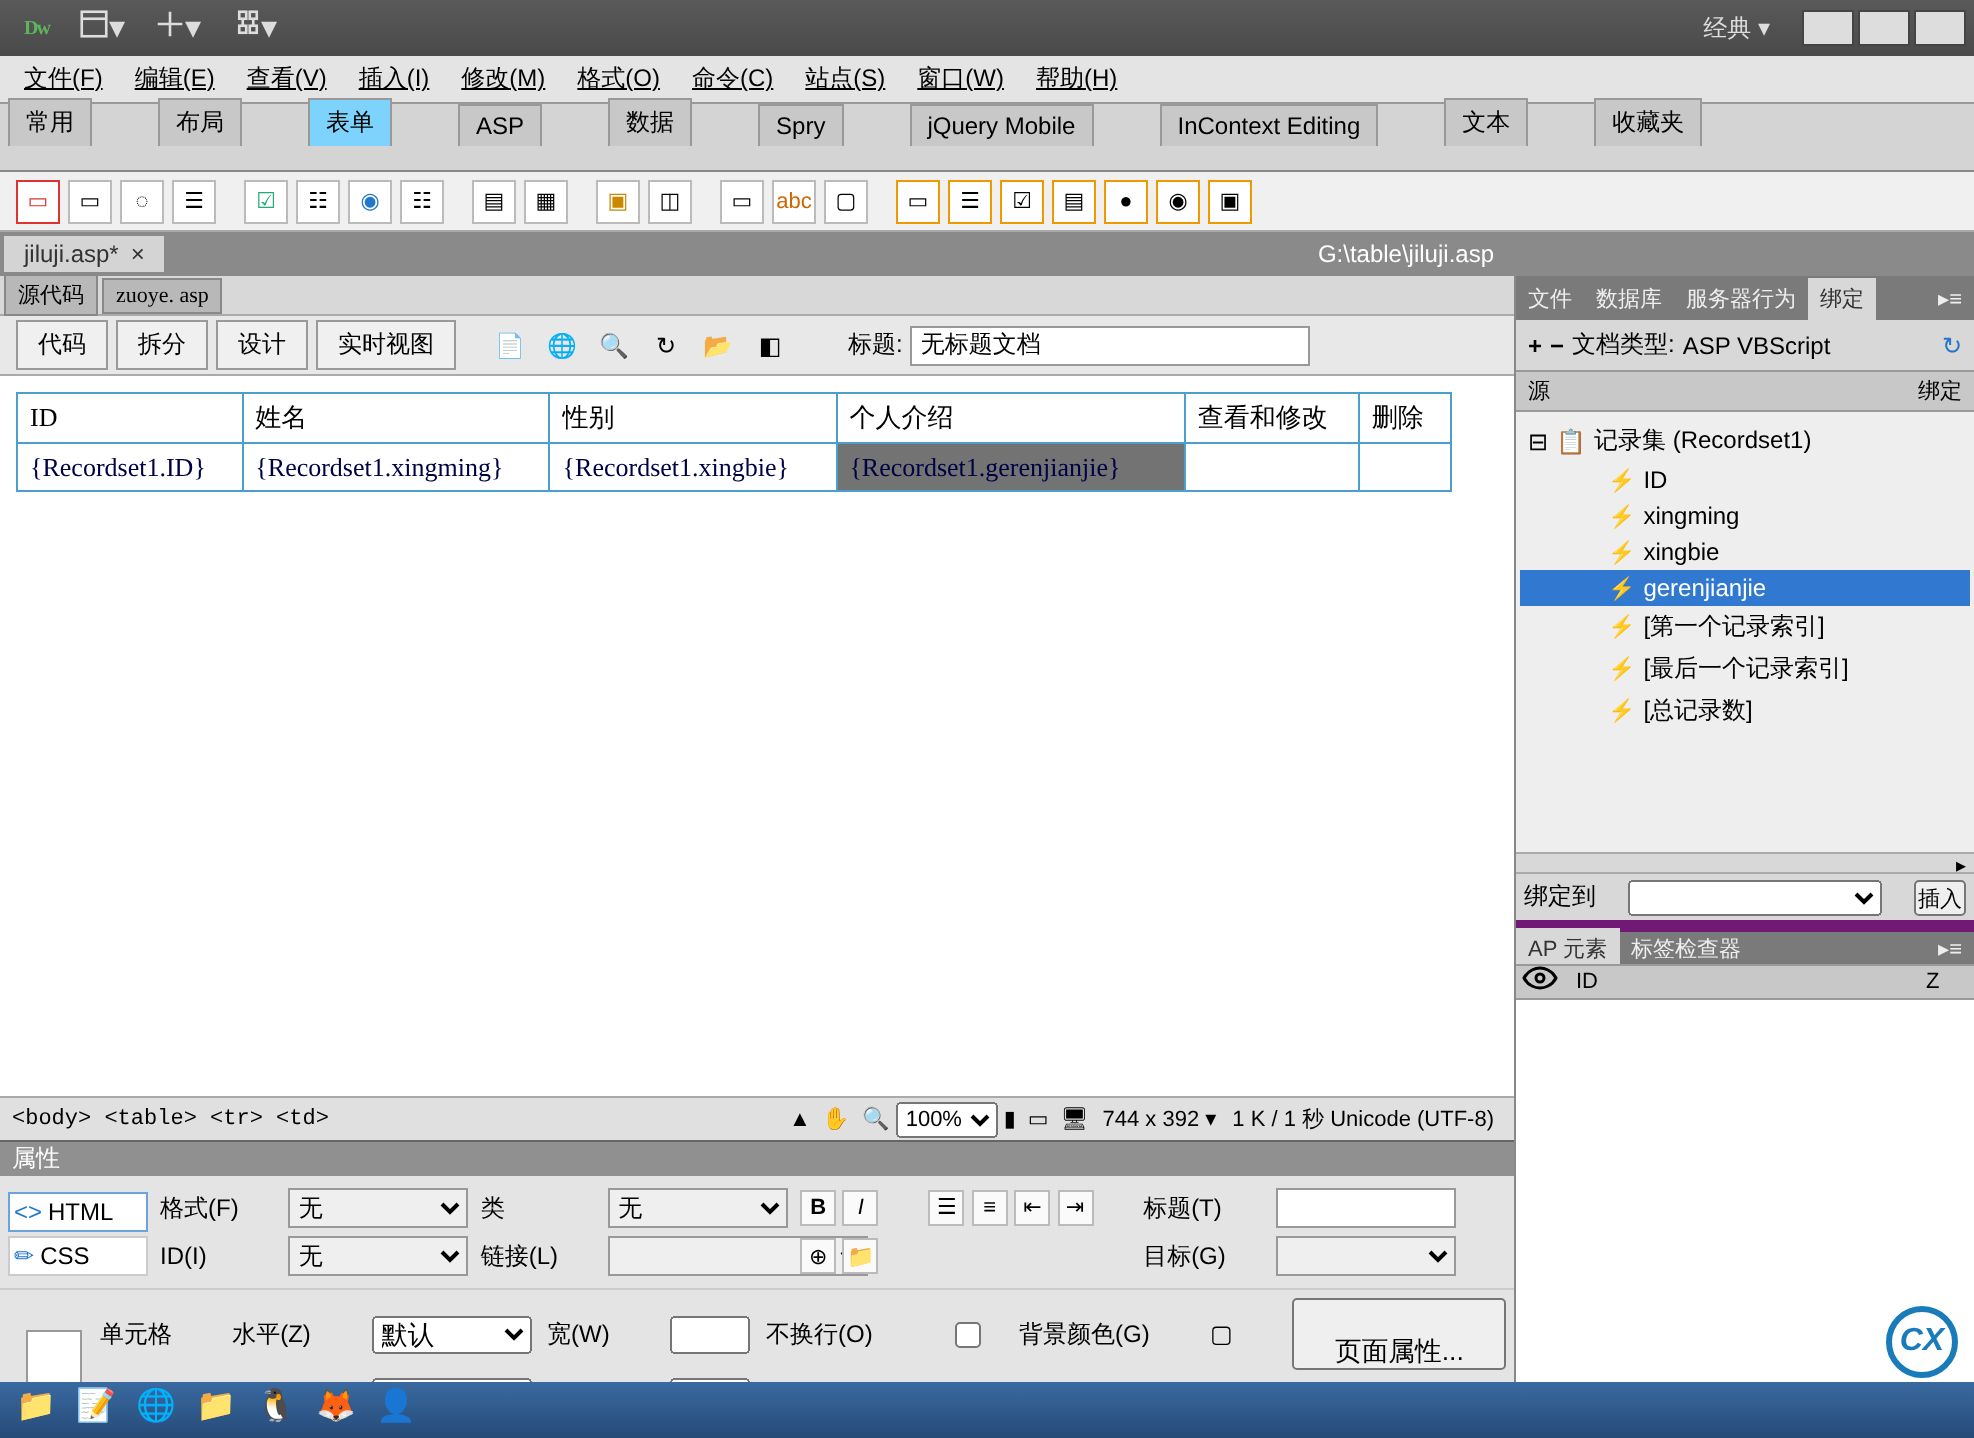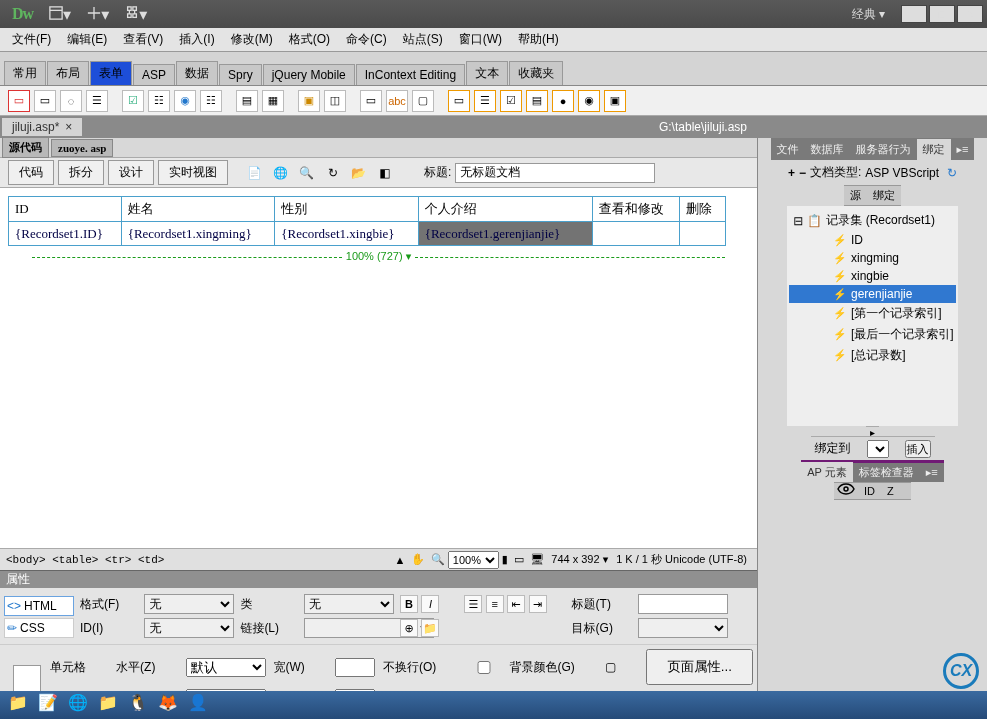--- a/index.html
+++ b/index.html
@@ -1,80 +1,80 @@
 <!DOCTYPE html>
 <html><head>
 <meta charset="utf-8">
 <style>
 * { box-sizing: border-box; margin: 0; padding: 0; font-family: "Microsoft YaHei", SimSun, Arial, sans-serif; }
 body { width: 987px; height: 719px; background: #e4e4e4; overflow: hidden; position: relative; }
 
 
 .titlebar { height: 28px; background: linear-gradient(#595959,#4a4a4a); display: flex; align-items: center; padding: 0 4px; color: #ddd; }
-.titlebar .logo { font-weight: bold; font-size: 16px; color: #5fb55f; margin: 0 8px; font-family: Georgia, serif; letter-spacing: -1px; }
+.titlebar .logo { font-weight: bold; font-size: 10px; color: #5fb55f; margin: 0 8px; font-family: Georgia, serif; letter-spacing: -1px; }
 .titlebar .tb-btn { padding: 4px 8px; cursor: pointer; }
 .titlebar .tb-btn svg { width: 14px; height: 14px; }
 .titlebar .spacer { flex: 1; }
 .titlebar .classic { font-size: 12px; padding: 2px 4px; }
 .winbtns { display: flex; margin-left: 10px; }
 .winbtn { width: 26px; height: 18px; background: #ddd; border: 1px solid #444; margin-left: 2px; display: flex; align-items: center; justify-content: center; font-size: 11px; }
 
 
 .menubar { height: 24px; background: #e4e4e4; display: flex; align-items: center; padding: 0 4px; border-bottom: 1px solid #999; font-size: 12px; }
-.menubar .menu-item { padding: 2px 8px; cursor: pointer; }
-
-
-.tooltabs { height: 34px; background: #d4d4d4; display: flex; align-items: flex-end; padding: 0 4px; border-bottom: 1px solid #888; font-size: 12px; }
+.menubar .menu-item { padding: 2px 8px; cursor: pointer; text-decoration: underline; }
+
+
+.tooltabs { height: 34px; background: #d4d4d4; display: flex; align-items: flex-end; padding: 12px 4px; border-bottom: 1px solid #888; font-size: 12px; gap: 32px; }
 .tooltab { padding: 3px 8px; background: #c8c8c8; border: 1px solid #999; border-bottom: none; margin-right: 1px; cursor: pointer; }
-.tooltab.active { background: #1d4ed8; }
+.tooltab.active { background: #7dd3fc; }
 
 
 .icontoolbar { height: 30px; background: #f0f0f0; display: flex; align-items: center; padding: 0 8px; gap: 4px; border-bottom: 1px solid #aaa; }
 .iconbtn { width: 22px; height: 22px; border: 1px solid #bbb; background: #fff; display: flex; align-items: center; justify-content: center; cursor: pointer; font-size: 11px; }
 .iconbtn.sep { border: none; background: transparent; width: 6px; }
 
 
 .doctabbar { height: 22px; background: #8a8a8a; display: flex; align-items: center; font-size: 12px; color: #fff; }
 .doctab { padding: 2px 10px; background: #d4d4d4; color: #333; margin-left: 2px; display: flex; align-items: center; }
 .doctab .close { margin-left: 6px; font-family: Arial; cursor: pointer; }
 .doctabbar .path { flex: 1; text-align: right; padding-right: 10px; }
 
 
 .sourcetabbar { height: 20px; background: #d8d8d8; display: flex; align-items: center; font-size: 11px; border-bottom: 1px solid #aaa; }
-.sourcetab { padding: 2px 6px; background: #b8b8b8; border: 1px solid #888; margin-left: 2px; font-weight: bold; }
+.sourcetab { padding: 2px 6px; background: #b8b8b8; border: 1px solid #888; margin-left: 2px; }
 .sourcetab.linked { font-family: "SimSun"; }
 
 
 .doctoolbar { height: 30px; background: #e8e8e8; display: flex; align-items: center; padding: 4px 8px; gap: 4px; border-bottom: 1px solid #aaa; font-size: 12px; }
 .doctoolbar .btn { padding: 3px 10px; border: 1px solid #999; background: #f0f0f0; cursor: pointer; }
 .doctoolbar .smicon { width: 22px; height: 22px; display: flex; align-items: center; justify-content: center; cursor: pointer; }
 .doctoolbar input { height: 20px; font-size: 12px; padding: 0 4px; border: 1px solid #999; }
 .canvas { flex: 1; background: #fff; padding: 8px; position: relative; overflow: hidden; }
 .designtable { border-collapse: collapse; width: 718px; }
 .designtable td { border: 1px solid #4aa0cc; padding: 3px 6px; font-size: 13px; font-family: SimSun, serif; background: #fff; height: 24px; }
 .ruler { text-align: center; margin-top: 4px; font-size: 11px; color: #1b9b1b; position: relative; }
 .ruler::before, .ruler::after { content: ""; display: inline-block; border-top: 1px dashed #1b9b1b; width: 310px; vertical-align: middle; margin: 0 4px; }
 
 
-.rightpanel { width: 230px; background: #d8d8d8; border-left: 1px solid #888; display: flex; flex-direction: column; font-size: 12px; align-items: center; }
+.rightpanel { width: 230px; background: #d8d8d8; border-left: 1px solid #888; display: flex; flex-direction: column; font-size: 12px; }
 .panel-tabs { height: 22px; background: #7a7a7a; display: flex; align-items: center; color: #eee; }
 .ptab { padding: 3px 6px; cursor: pointer; font-size: 11px; }
 .ptab.active { background: #d8d8d8; color: #333; }
 .panel-body { background: #eee; flex: 1; overflow: auto; }
 .panel-row { padding: 4px 6px; display: flex; align-items: center; gap: 4px; }
 .tree { padding: 4px 2px; }
 .tree-row { padding: 2px 2px 2px 4px; display: flex; align-items: center; gap: 4px; cursor: pointer; white-space: nowrap; font-family: "SimSun"; }
 .tree-row.indent2 { padding-left: 44px; }
 .tree-row.selected { background: #3078d0; color: #fff; }
 .tree-row .bolt { color: #d4a017; font-size: 11px; }
 .panel-footer { height: 24px; background: #d8d8d8; display: flex; align-items: center; padding: 0 4px; gap: 16px; border-top: 1px solid #aaa; }
 .panel-footer select, .panel-footer button { font-size: 11px; height: 18px; }
 
 
-.panel2 { border-top: 3px solid #701a75; }
+.panel2 { border-top: 6px solid #701a75; }
 .checkrow { padding: 4px 10px; background: #e4e4e4; }
 
 
 .tagbar { height: 22px; background: #e0e0e0; display: flex; align-items: center; padding: 0 6px; font-size: 11px; border-top: 1px solid #aaa; }
 .tagbar .tags { font-family: "Courier New"; }
 .tagbar .spacer { flex: 1; }
 .tagbar .st { padding: 0 4px; }
 .tagbar .smic { padding: 0 3px; }
 
 
@@ -231,21 +231,20 @@
     <tr>
       <td style="color:#004">{Recordset1.ID}</td>
       <td style="color:#004">{Recordset1.xingming}</td>
       <td style="color:#004">{Recordset1.xingbie}</td>
       <td style="color:#004;background:#737373">{Recordset1.gerenjianjie}</td>
       <td></td>
       <td></td>
     </tr>
   </tbody>
         </table>
-  <div class="ruler">100% (727) ▾</div>
 </div>
 
 <div class="tagbar">
   <span class="tags">&lt;body&gt; &lt;table&gt; &lt;tr&gt; &lt;td&gt;</span>
   <span class="spacer"></span>
   <span class="smic">▲</span>
   <span class="smic">✋</span>
   <span class="smic">🔍</span>
   <select style="font-size:11px;height:18px"><option>100%</option></select>
   <span class="smic">▮</span>
@@ -301,21 +300,21 @@
   <div style="flex:1;display:grid;grid-template-columns:auto auto 80px auto 40px auto auto auto auto auto;gap:4px 8px;align-items:center;font-size:12px">
     <label>单元格</label>
     <label>水平(Z)</label>
     <select><option>默认</option></select>
     <label>宽(W)</label>
     <input type="text" style="">
     <label>不换行(O)</label>
     <input type="checkbox" style="">
     <label>背景颜色(G)</label>
     <span class="iconsm">▢</span>
-    <button style="height:36px;padding:1px 8px">页面属性...</button>
+    <button style="height:22px;padding:16px 8px">页面属性...</button>
 
     <span></span>
     <label>垂直(T)</label>
     <select><option>默认</option></select>
     <label>高(H)</label>
     <input type="text" style="">
     <label>标题(E)</label>
     <input type="checkbox" style="">
     <span></span>
           <span></span>

